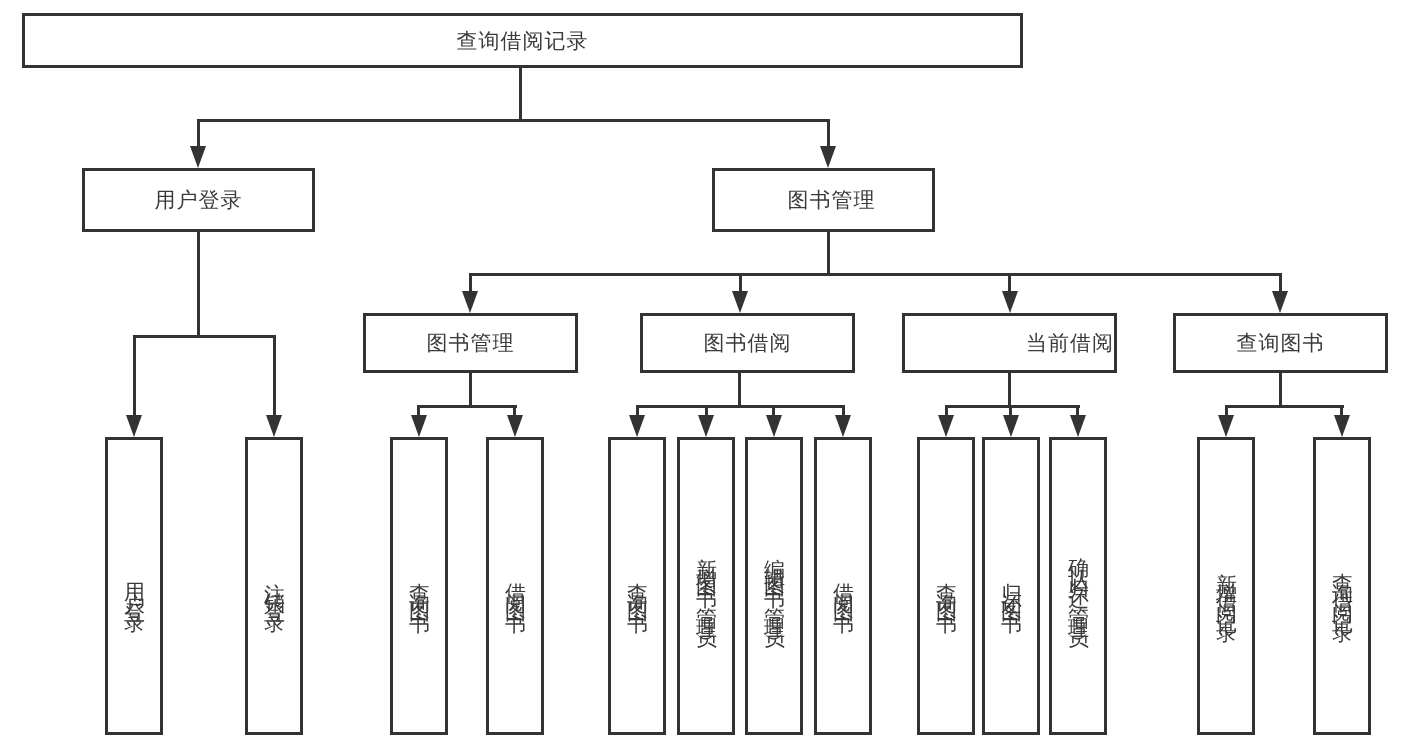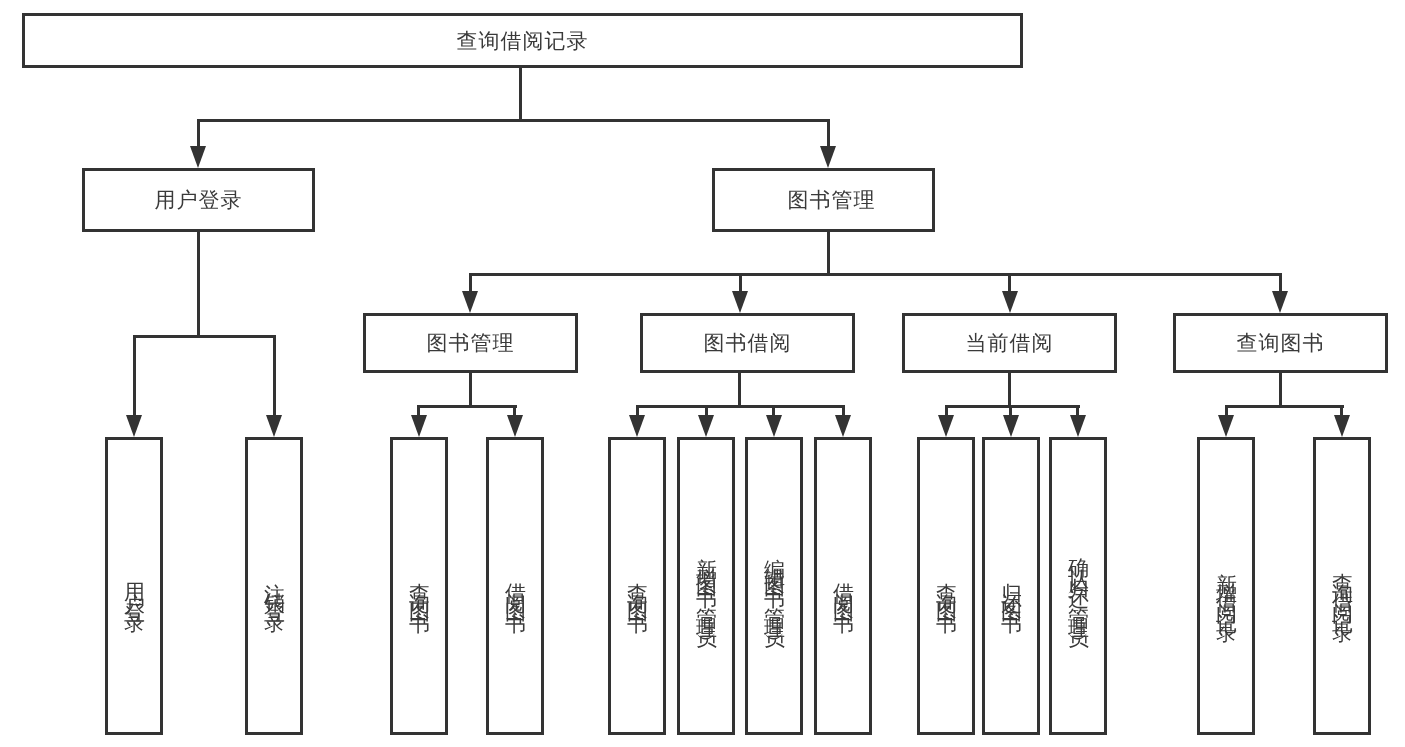--- a/index.html
+++ b/index.html
@@ -76,21 +76,21 @@
   <div class="arrow" style="left:1002px;top:291px;"></div>
   <div class="vline" style="left:1279px;top:273px;height:23px;"></div>
   <div class="arrow" style="left:1272px;top:291px;"></div>
 
   <div class="node" style="left:363px;top:313px;width:215px;height:60px;">
     <span>图书管理</span>
   </div>
   <div class="node" style="left:632px;top:313px;width:215px;height:60px;margin-left:8px;">
     <span>图书借阅</span>
   </div>
-  <div class="node" style="left:902px;top:313px;width:215px;height:60px;">
+  <div class="node" style="left:902px;top:313px;width:215px;height:60px;justify-content:flex-end;">
     <span>当前借阅</span>
   </div>
   <div class="node" style="left:1173px;top:313px;width:215px;height:60px;">
     <span>查询图书</span>
   </div>
 
   <div class="vline" style="left:469px;top:373px;height:35px;"></div>
   <div class="hline" style="left:417px;top:405px;width:100px;"></div>
   <div class="vline" style="left:417px;top:405px;height:14px;"></div>
   <div class="arrow" style="left:411px;top:415px;"></div>

